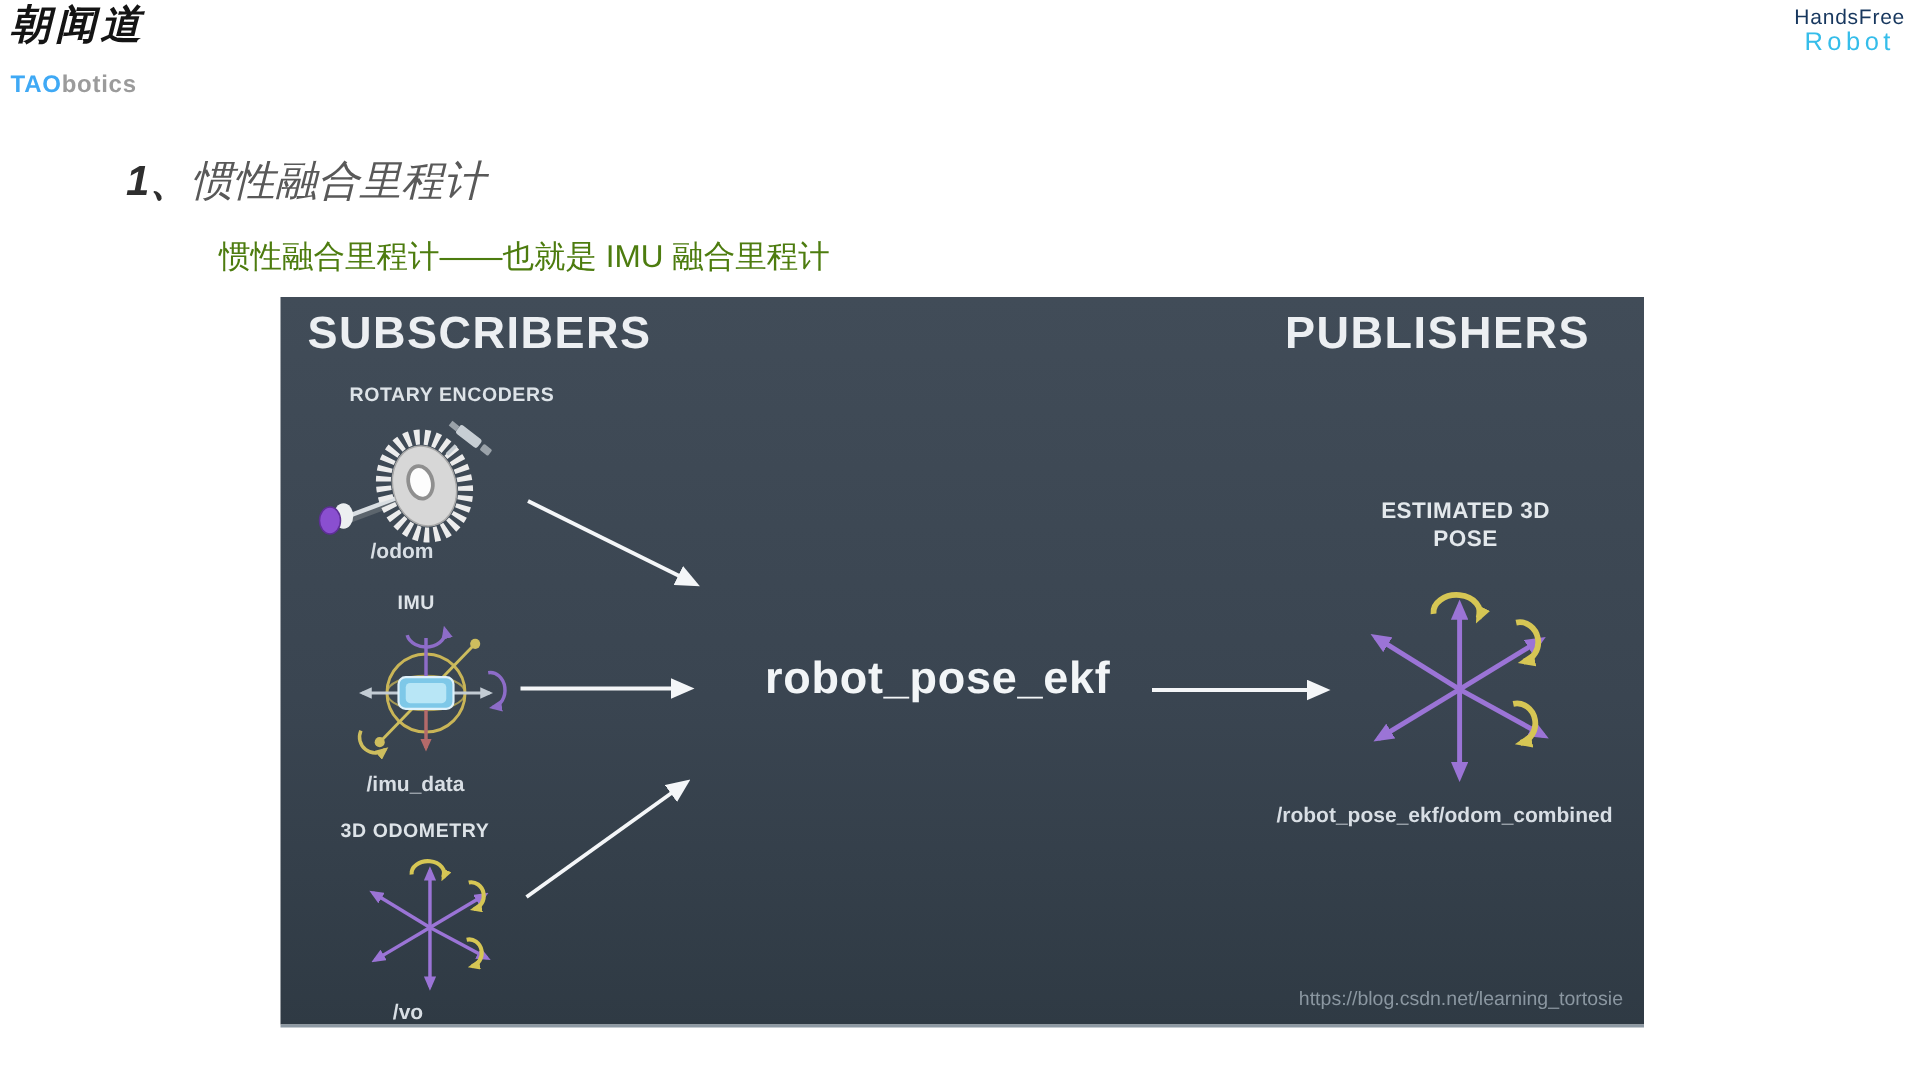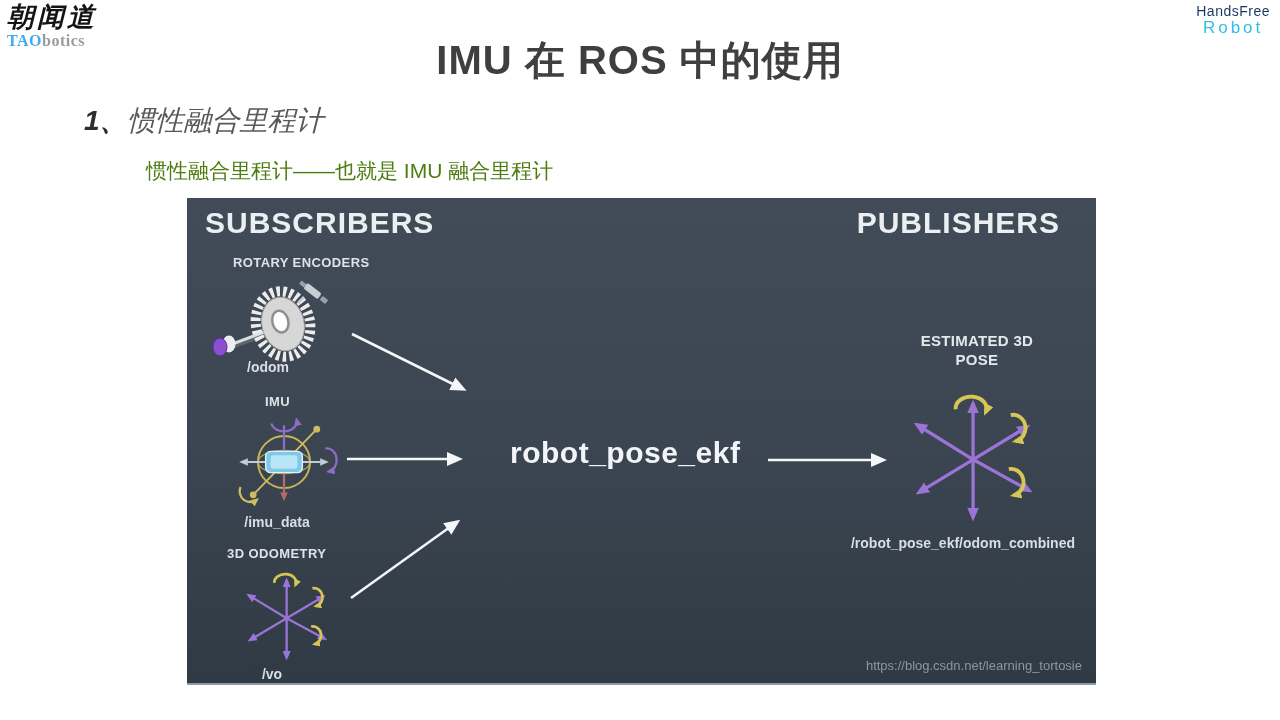--- a/index.html
+++ b/index.html
@@ -9,21 +9,21 @@
     position:relative; width:1280px; height:720px;
     background:#ffffff; overflow:hidden;
   }
 
   
   .logo-left { position:absolute; left:7px; top:2px; }
   .logo-cn {
     font-family:"DejaVu Serif", serif; font-weight:bold; font-style:italic;
     font-size:27px; color:#141414; letter-spacing:3px; line-height:30px;
   }
-  .logo-sub { font-size:16px; font-weight:bold; line-height:16px; margin-top:1px; letter-spacing:0.5px;font-family:Liberation Serif, serif; }
+  .logo-sub { font-size:16px; font-weight:bold; line-height:16px; margin-top:17px; letter-spacing:0.5px; }
   .logo-sub .tao { color:#3fa9f5; }
   .logo-sub .botics { color:#9b9b9b; }
 
   .logo-right { position:absolute; right:10px; top:4px; text-align:center; line-height:15px; }
   .logo-right .handsfree { font-size:14px; font-weight:normal; color:#17375e; letter-spacing:0.5px; }
   .logo-right .robot { font-size:17px; font-weight:500; color:#35bdea; letter-spacing:3px; margin-top:1px; }
 
   .page-title {
     position:absolute; left:0; top:33px; width:100%;
     text-align:center; font-size:40px; font-weight:bold; color:#3f3f3f;
@@ -61,21 +61,20 @@
   <div class="logo-left">
     <div class="logo-cn">朝闻道</div>
     <div class="logo-sub"><span class="tao">TAO</span><span class="botics">botics</span></div>
   </div>
 
   <div class="logo-right">
     <div class="handsfree">HandsFree</div>
     <div class="robot">Robot</div>
   </div>
 
-  <div class="page-title">IMU 在 ROS 中的使用</div>
 
   <div class="heading"><span class="num">1、</span><span>惯性融合里程计</span></div>
   <div class="subheading">惯性融合里程计——也就是 IMU 融合里程计</div>
 
   <div class="diagram">
 
     <div class="section-title" style="right:36px; top:8px;">PUBLISHERS</div>
     <div class="section-title" style="left:18px; top:8px;">SUBSCRIBERS</div>
 
     <div class="small-label" style="left:46px; top:57px;">ROTARY ENCODERS</div>

